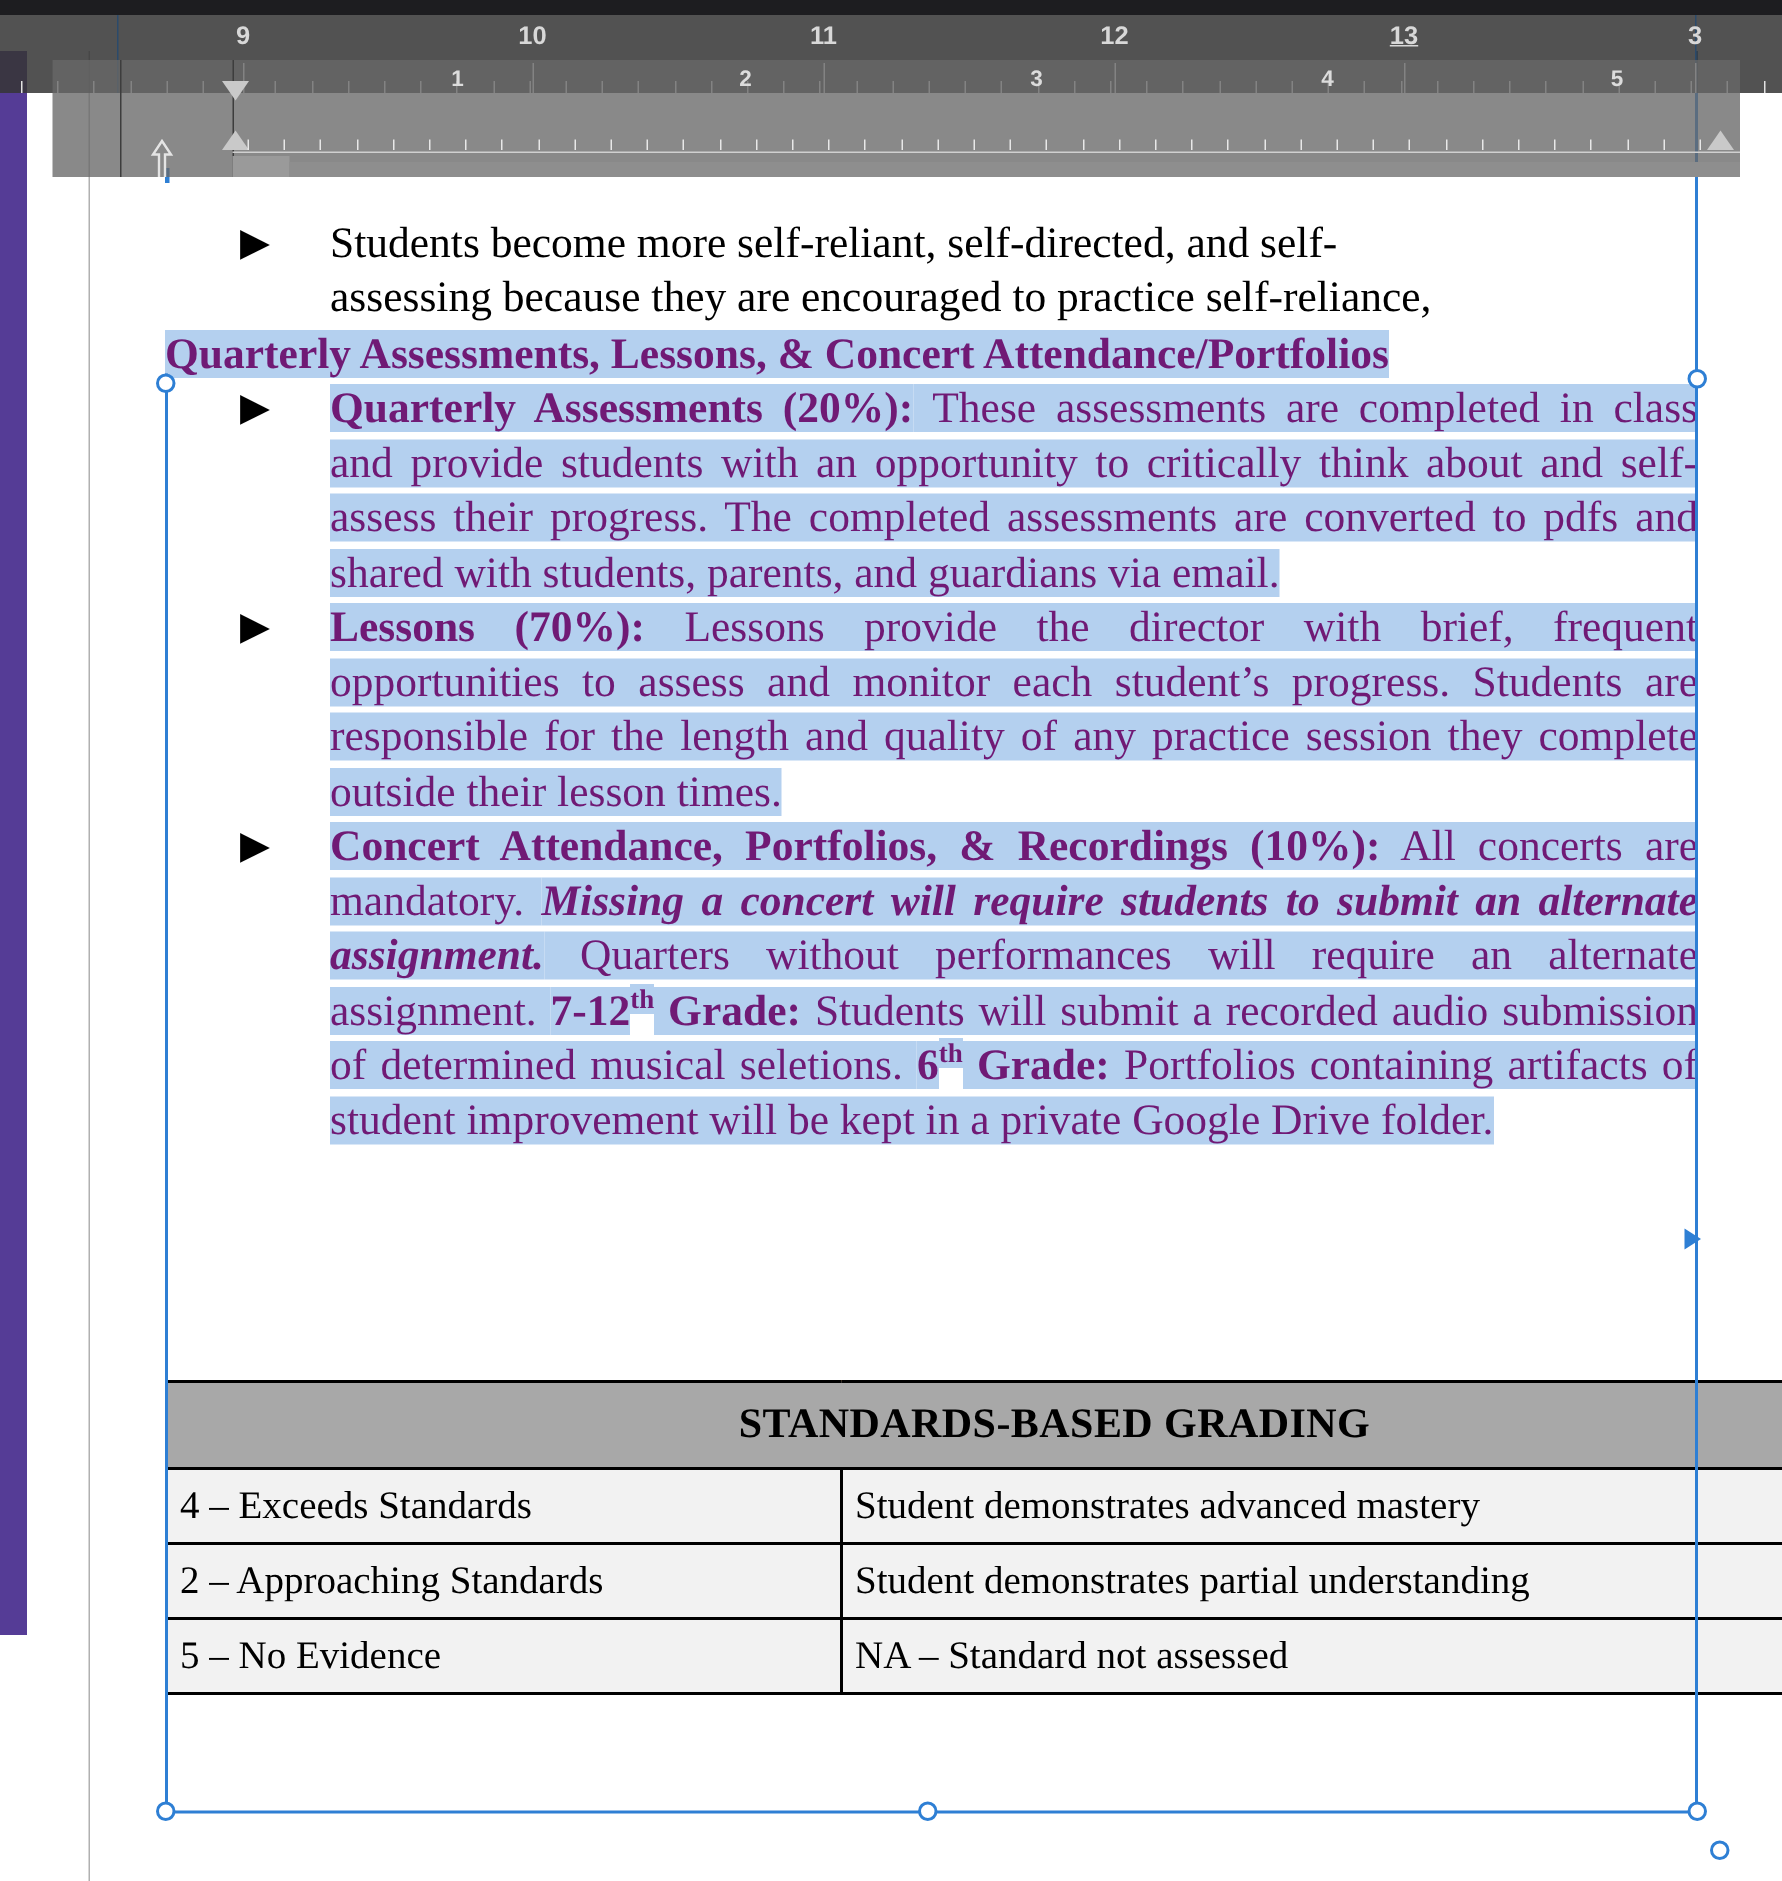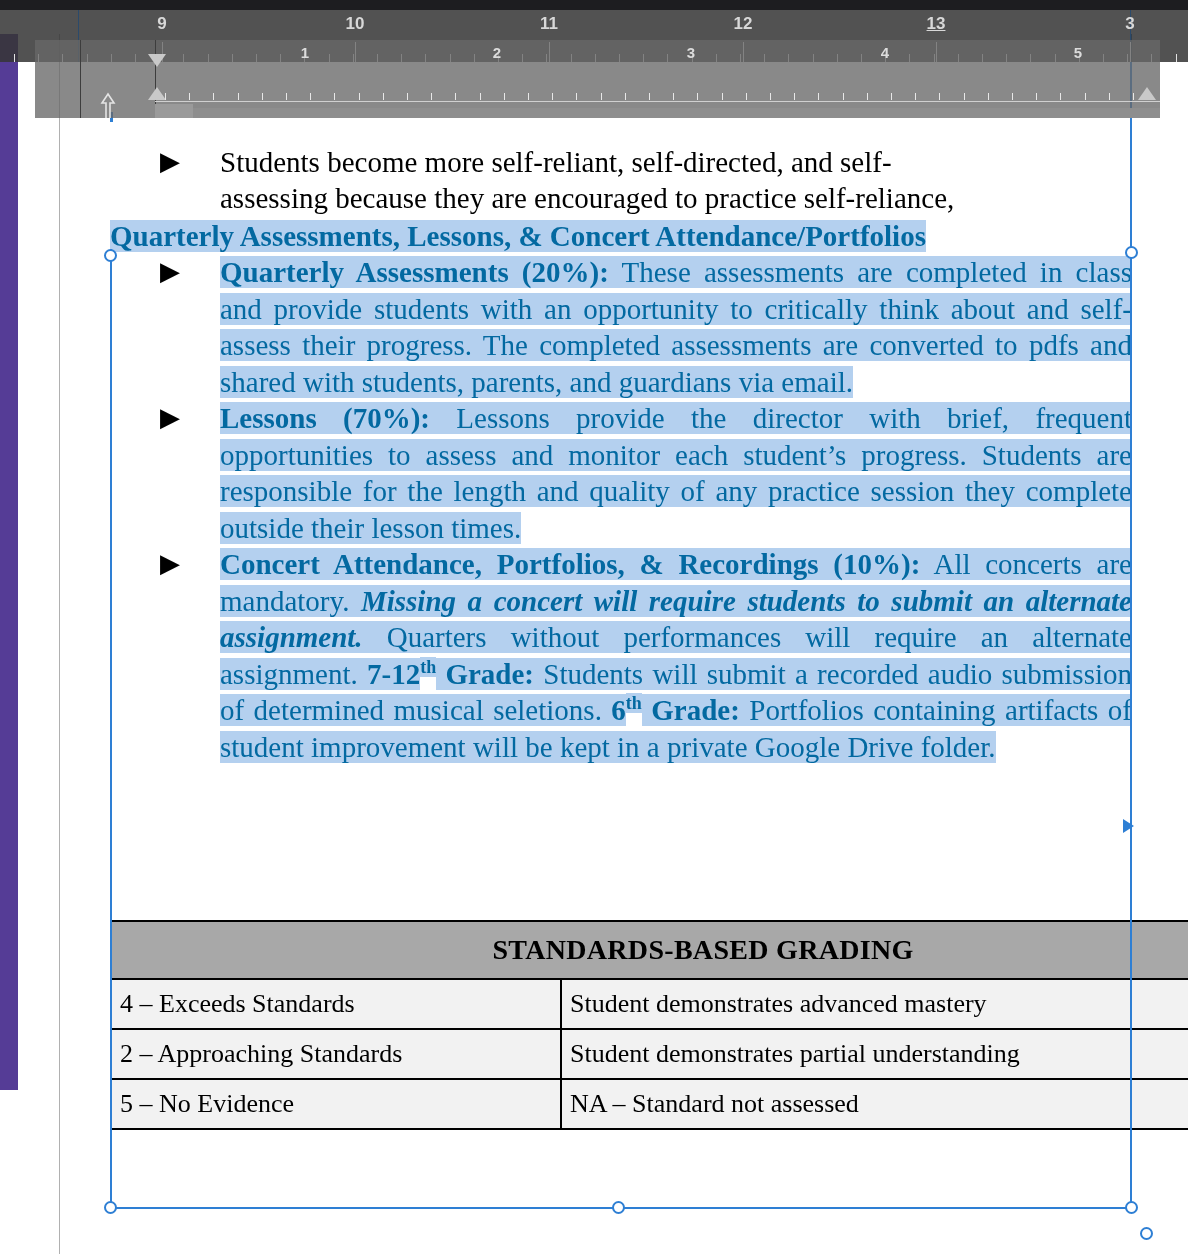--- a/index.html
+++ b/index.html
@@ -80,21 +80,21 @@
     text-align: left;
   }
 
   b, .b { font-weight: bold; }
   .bi { font-weight: bold; font-style: italic; }
   sup { font-size: 0.62em; vertical-align: super; line-height: 0; }
 
   
   .sel {
     background: #b4d0ef;
-    color: #0369a1;
+    color: #701a75;
     box-decoration-break: clone;
     -webkit-box-decoration-break: clone;
   }
 
   
   #sel-frame-left {
     position: absolute;
     left: 110px; top: 249px;
     width: 2px; height: 960px;
     background: #2e7fd4;

